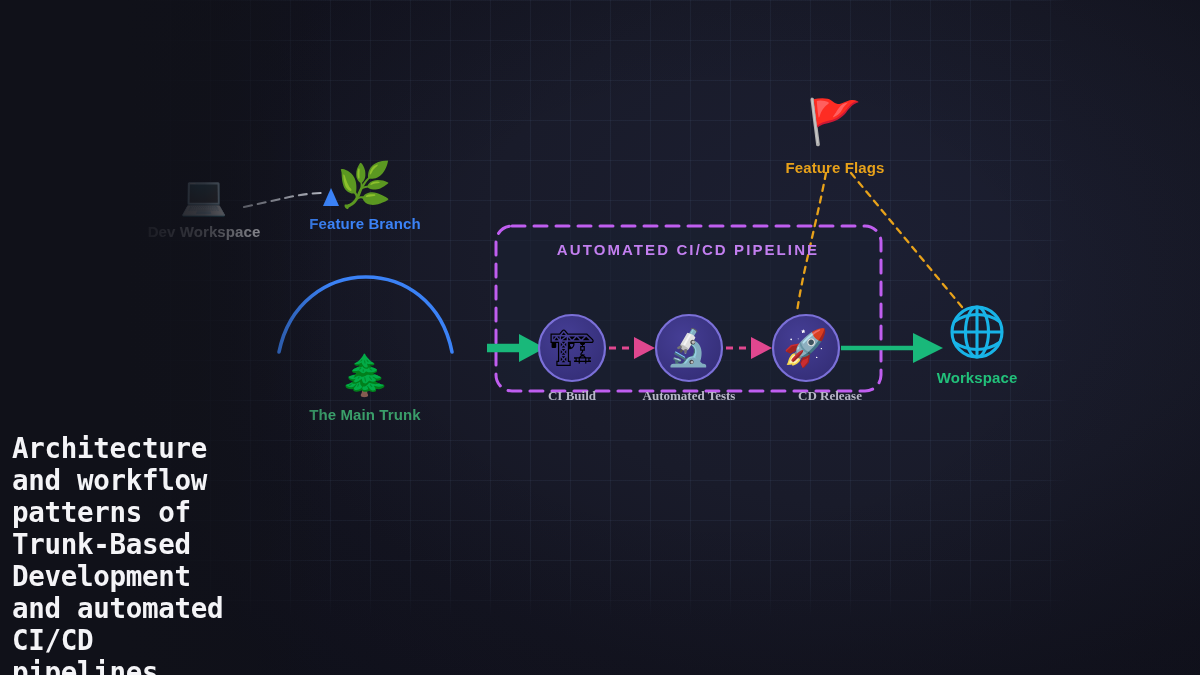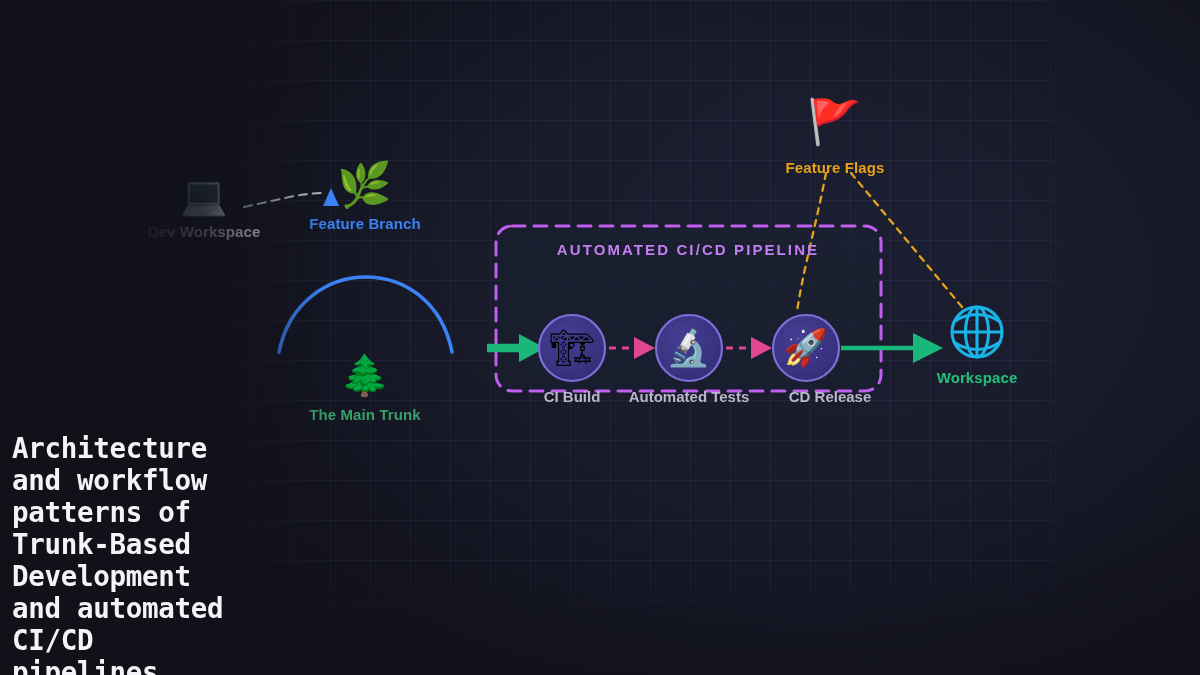--- a/index.html
+++ b/index.html
@@ -63,24 +63,25 @@
     transform:translate(-50%,-50%);
     line-height:1;
     text-align:center;
     font-family:"DejaVu Sans", sans-serif;
   }
 
   
   .stage-label {
     position:absolute;
     transform:translateX(-50%);
-    font-size:15px;
+    font-size:13px;
     font-weight:bold;
     color:#b9b8c8;
     white-space:nowrap;
+    font-family:Liberation Serif, serif;
   }
   #pipeline-title {
     position:absolute;
     left:688px; top:241px;
     transform:translateX(-50%);
     font-size:15px;
     font-weight:bold;
     letter-spacing:2.1px;
     color:#c museum;
     color:#c37ff0;

